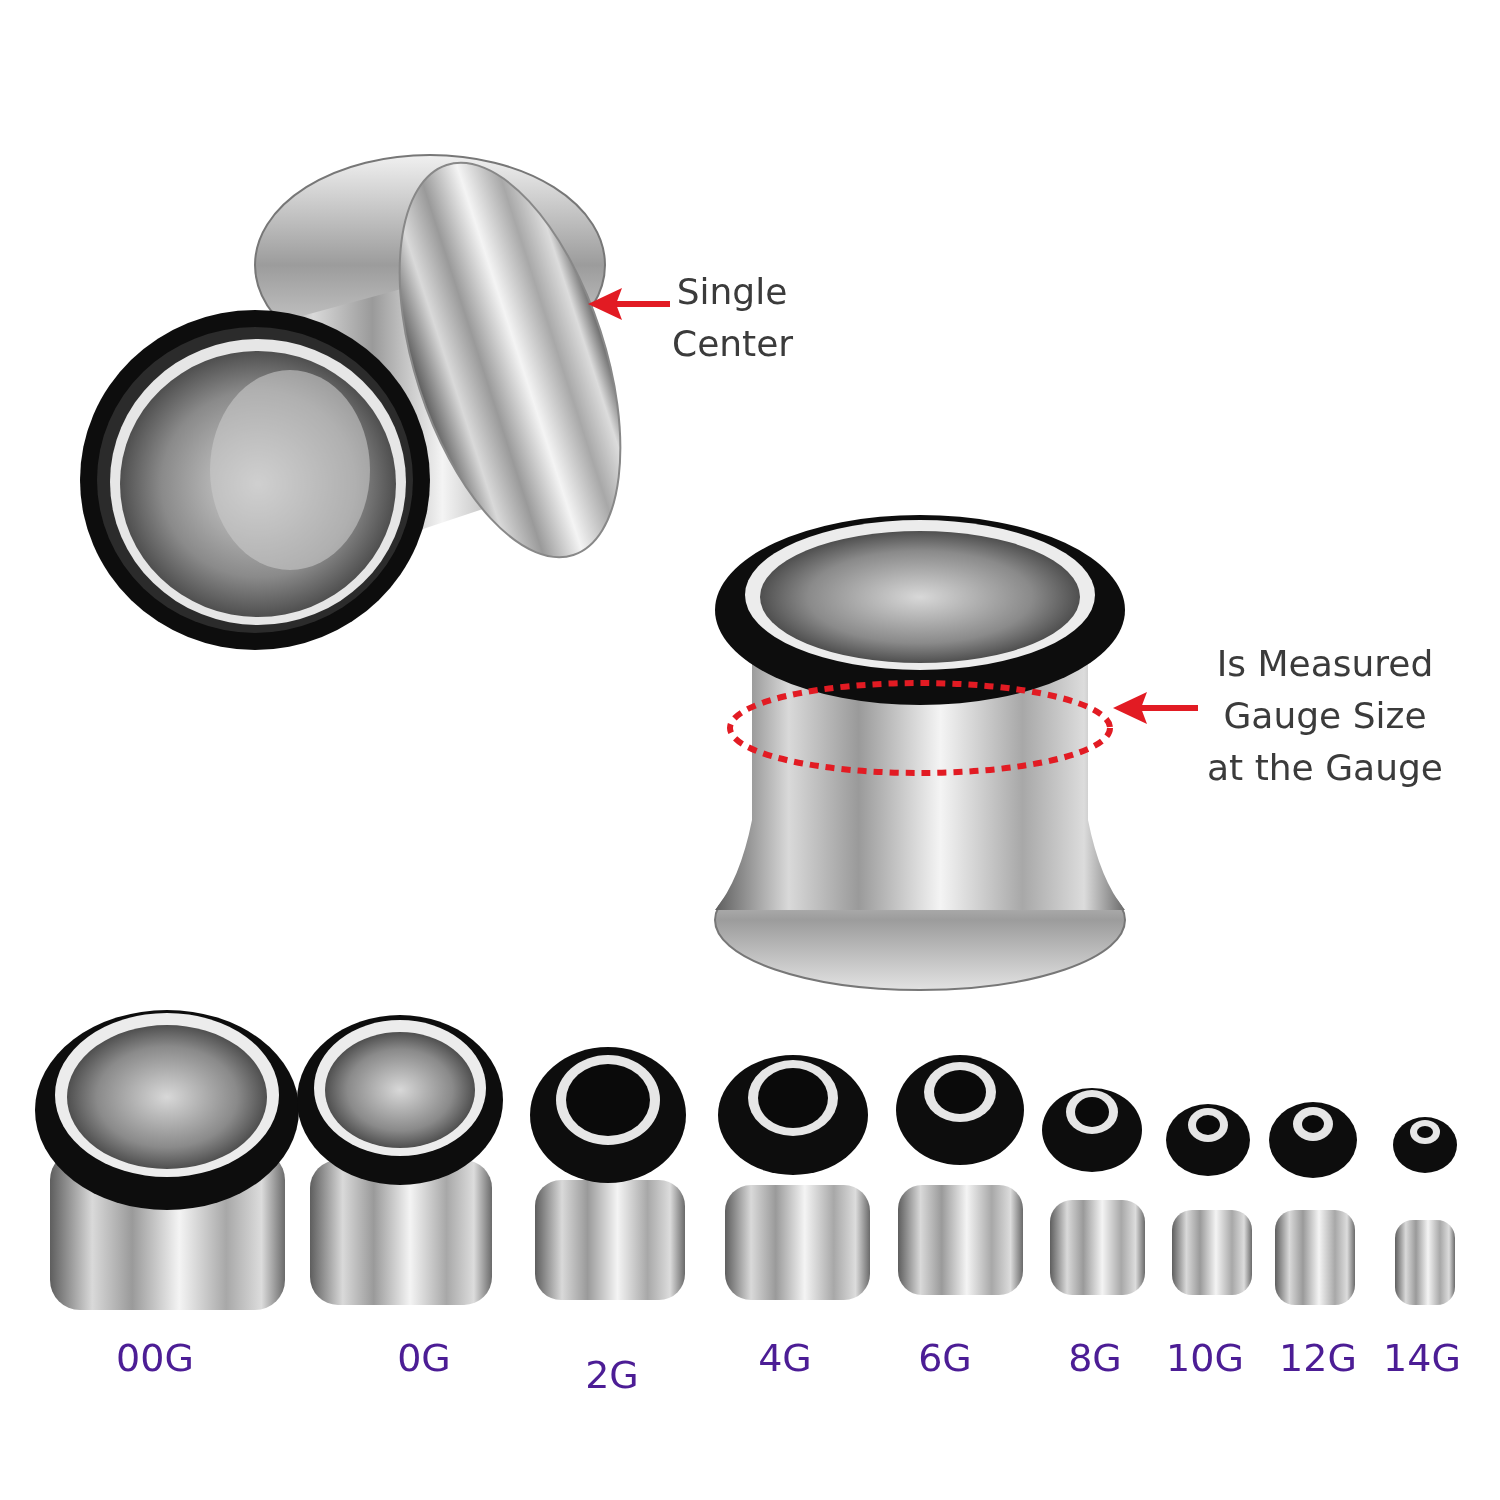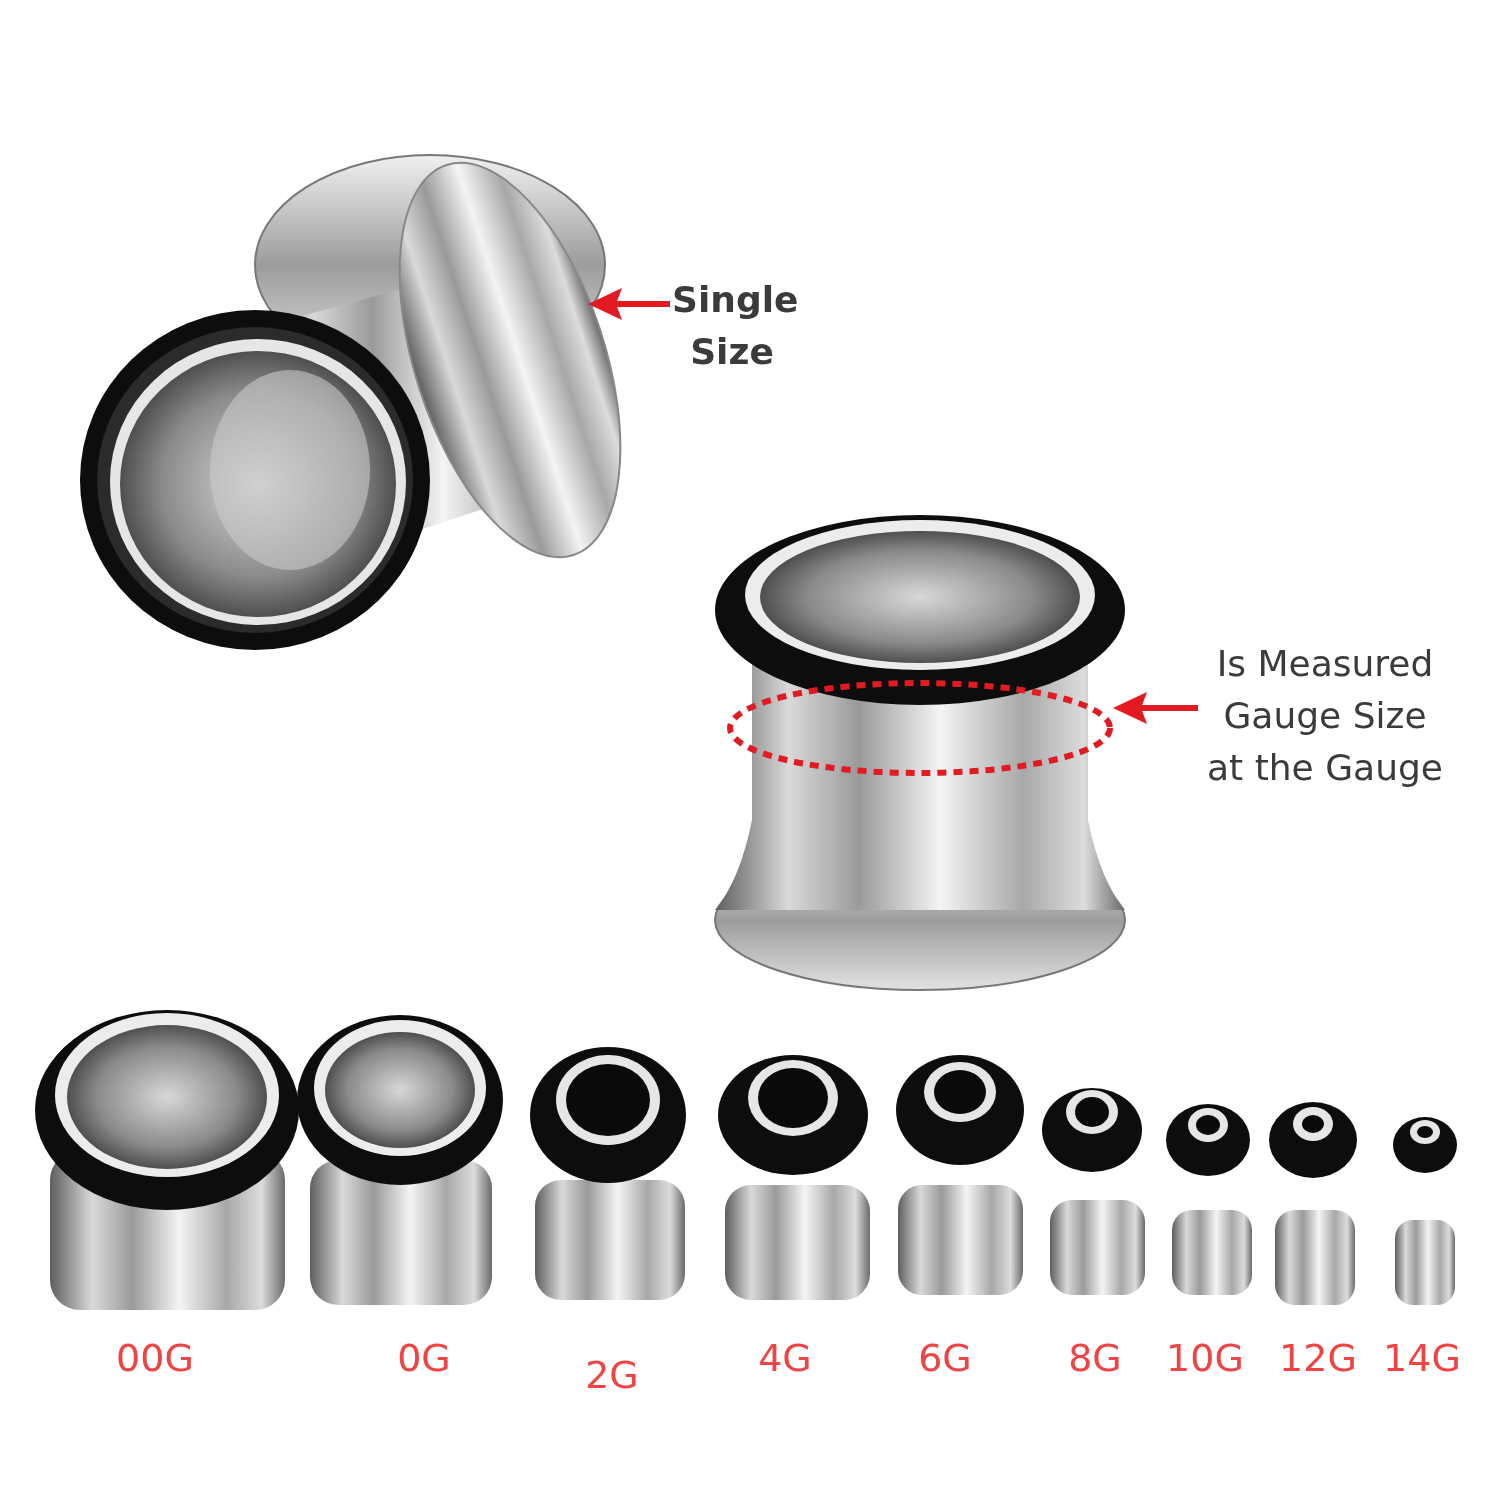--- a/index.html
+++ b/index.html
@@ -1,19 +1,19 @@
 <!DOCTYPE html>
 <html><head>
 <meta charset="utf-8">
 <style>
   * { margin: 0; padding: 0; box-sizing: border-box; }
   html, body { width: 1500px; height: 1500px; background: #ffffff; overflow: hidden; }
   body { position: relative; font-family: "DejaVu Sans", "Liberation Sans", sans-serif; color: #3a3a3a; }
   .label { position: absolute; font-size: 36px; line-height: 52px; color: #3b3b3b; text-align: center; white-space: nowrap; }
-  .gauge-label { position: absolute; top: 1336px; font-size: 38px; color: #ef4444; text-align: left; transform: translateX(-50%); white-space: nowrap; }
+  .gauge-label { position: absolute; top: 1336px; font-size: 38px; color: #4c1d95; text-align: left; transform: translateX(-50%); white-space: nowrap; }
   svg { position: absolute; overflow: visible; }
 </style>
 </head>
 <body>
 
 <svg width="1500" height="1500" viewBox="0 0 1500 1500">
   <defs>
     <linearGradient id="steelH" x1="0" y1="0" x2="1" y2="0">
       <stop offset="0" stop-color="#5e5e5e"></stop>
       <stop offset="0.18" stop-color="#d9d9d9"></stop>
@@ -113,23 +113,23 @@
     <ellipse cx="1313" cy="1124" rx="11" ry="9" fill="#0a0a0a"></ellipse>
   </g>
   <g>
     <rect x="1395" y="1220" width="60" height="85" rx="18" fill="url(#steelH)"></rect>
     <ellipse cx="1425" cy="1145" rx="32" ry="28" fill="#0d0d0d"></ellipse>
     <ellipse cx="1425" cy="1132" rx="15" ry="12" fill="#e6e6e6"></ellipse>
     <ellipse cx="1425" cy="1132" rx="8" ry="6" fill="#0a0a0a"></ellipse>
   </g>
 </svg>
 
-<div class="label" style="left:672px; top:274px; width:120px;font-weight:bold;">
+<div class="label" style="left:672px; top:266px; width:120px;">
   <div>Single</div>
-  <div>Size</div>
+  <div>Center</div>
 </div>
 
 <div class="label" style="left:1200px; top:638px; width:250px;">
   <div>Is Measured</div>
   <div>Gauge Size</div>
   <div>at the Gauge</div>
 </div>
 
 <div class="gauge-label" style="left:155px;">00G</div>
 <div class="gauge-label" style="left:424px;">0G</div>

